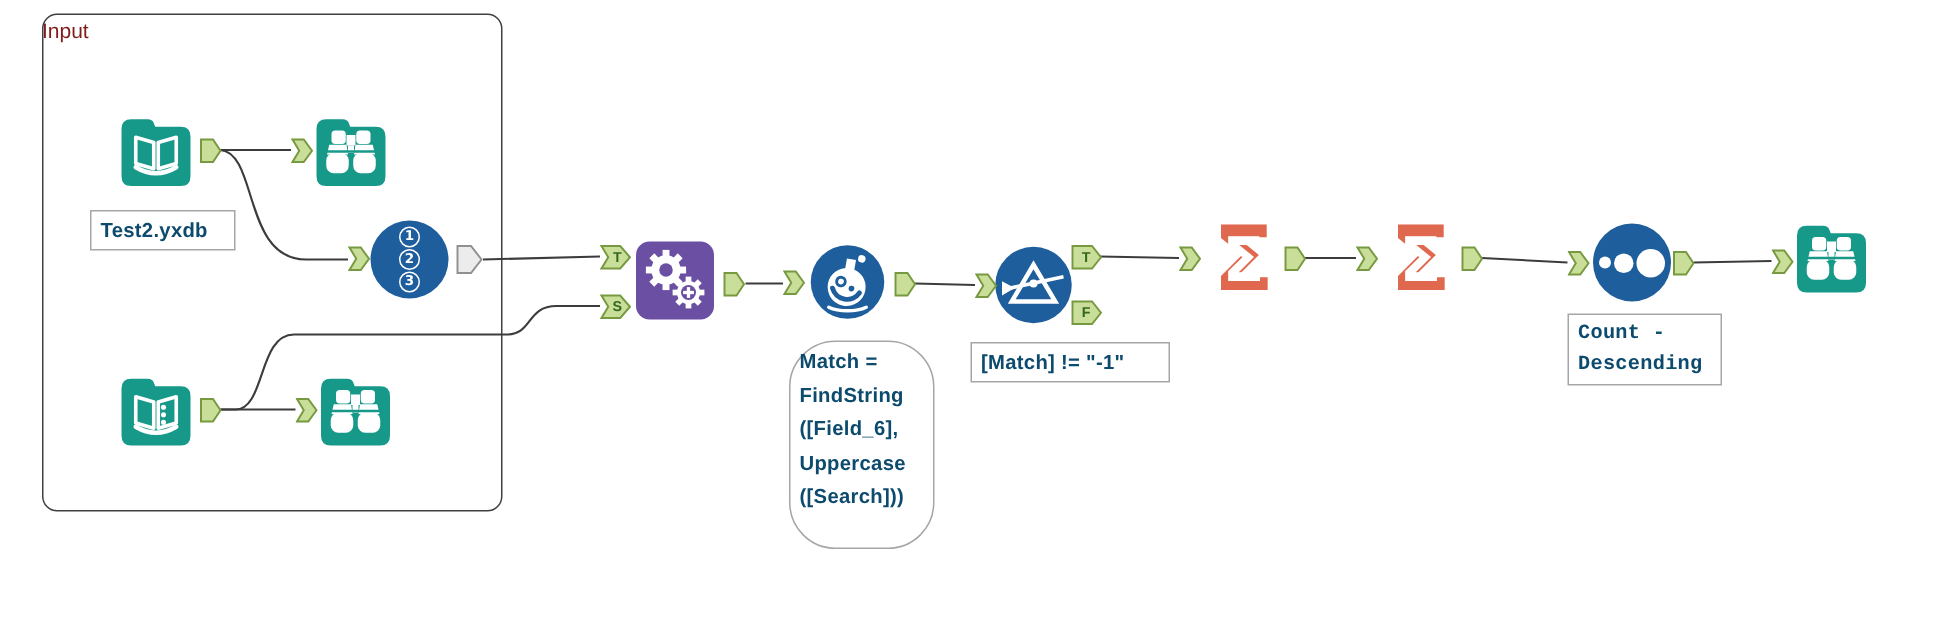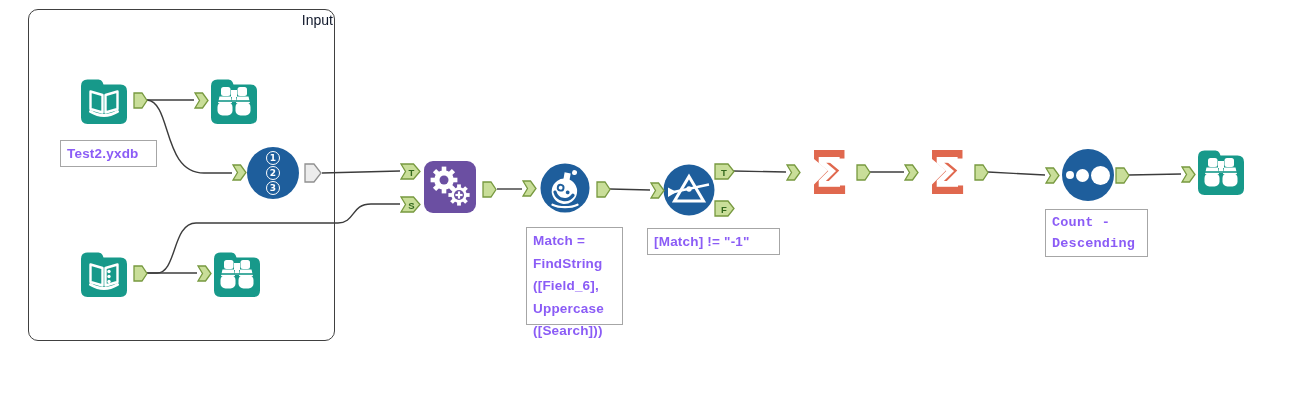--- a/index.html
+++ b/index.html
@@ -1,39 +1,39 @@
 <!DOCTYPE html>
 <html><head>
 <meta charset="utf-8">
 <style>
   html,body{margin:0;padding:0;}
   body{font-family:"Liberation Sans",sans-serif;}
   #canvas{position:relative;width:1301px;height:420px;background:#ffffff;overflow:hidden;}
   .abs{position:absolute;}
   
   .tool-container{border:1.5px solid #404040;border-radius:10px;background:transparent;}
-  .container-label{color:#0f172a;font-size:14px;text-align:right;}
+  .container-label{color:#7f1d1d;font-size:14px;text-align:left;}
   
   #wires{position:absolute;left:0;top:0;z-index:2;}
   #wires path{stroke:#3c3c3c;stroke-width:1.4;fill:none;}
   
   .tool{z-index:3;}
   .circle-tool{border-radius:50%;background:#1e5e9c;display:flex;align-items:center;justify-content:center;}
   
   .union-stack{display:flex;flex-direction:column;align-items:center;gap:1px;}
   .cnum{width:12px;height:12px;border:1.7px solid #fff;border-radius:50%;color:#fff;
         font-size:9px;font-weight:bold;display:flex;align-items:center;justify-content:center;
         font-family:"DejaVu Sans",sans-serif;}
   
   .sort-dots{display:flex;align-items:center;gap:2px;}
   .dot{background:#fff;border-radius:50%;}
   
   .sigma-svg text{font-family:"DejaVu Sans",sans-serif;font-weight:bold;}
   
-  .annotation{background:#fff;border:1px solid #a6a6a6;color:#8b5cf6;font-weight:bold;
+  .annotation{background:#fff;border:1px solid #a6a6a6;color:#0c4a6e;font-weight:bold;
               font-size:13.5px;line-height:22.5px;padding:2px 6px;white-space:pre-line;
               box-sizing:border-box;z-index:4;letter-spacing:.2px;}
   .anchor{z-index:5;}
   .anchor-letter{fill:#33691e;font-size:9.5px;font-weight:bold;font-family:"Liberation Sans",sans-serif;}
 </style>
 </head>
 <body>
 
 <div id="canvas">
 
@@ -163,21 +163,21 @@
         <rect x="22.8" y="10" width="6.4" height="9" fill="#fff"></rect>
         <circle cx="26" cy="29.5" r="13.2" fill="#fff"></circle>
         <circle cx="21.5" cy="26.5" r="3" fill="none" stroke="#1e5e9c" stroke-width="2"></circle>
         <circle cx="29.5" cy="30" r="2" fill="#1e5e9c"></circle>
         <path d="M16.5 32 A 10.5 10.5 0 0 0 35.5 32" stroke="#1e5e9c" stroke-width="3.4" fill="none" stroke-linecap="round"></path>
       </g>
       <path d="M13 43.5 A 17 7 0 0 0 39 43.5" stroke="#fff" stroke-width="2.4" fill="none" stroke-linecap="round"></path>
     </svg>
   </div>
 
-  <div class="abs annotation" style="left:526px;top:227px;width:97px;height:98px;">Match =
+  <div class="abs annotation" style="left:526px;top:227px;width:97px;height:139px;border-radius:31px;">Match =
 FindString
 ([Field_6],
 Uppercase
 ([Search]))</div>
 
   <div class="abs tool" style="left:663px;top:164px;width:52px;height:52px;">
     <svg width="52" height="52" viewBox="0 0 52 52">
       <circle cx="26" cy="26" r="25.5" fill="#1e5e9c"></circle>
       <path d="M26 12.5 L40.5 37 L11.5 37 Z" fill="none" stroke="#fff" stroke-width="3"></path>
       <line x1="6" y1="29" x2="46" y2="20.5" stroke="#fff" stroke-width="2.4"></line>

